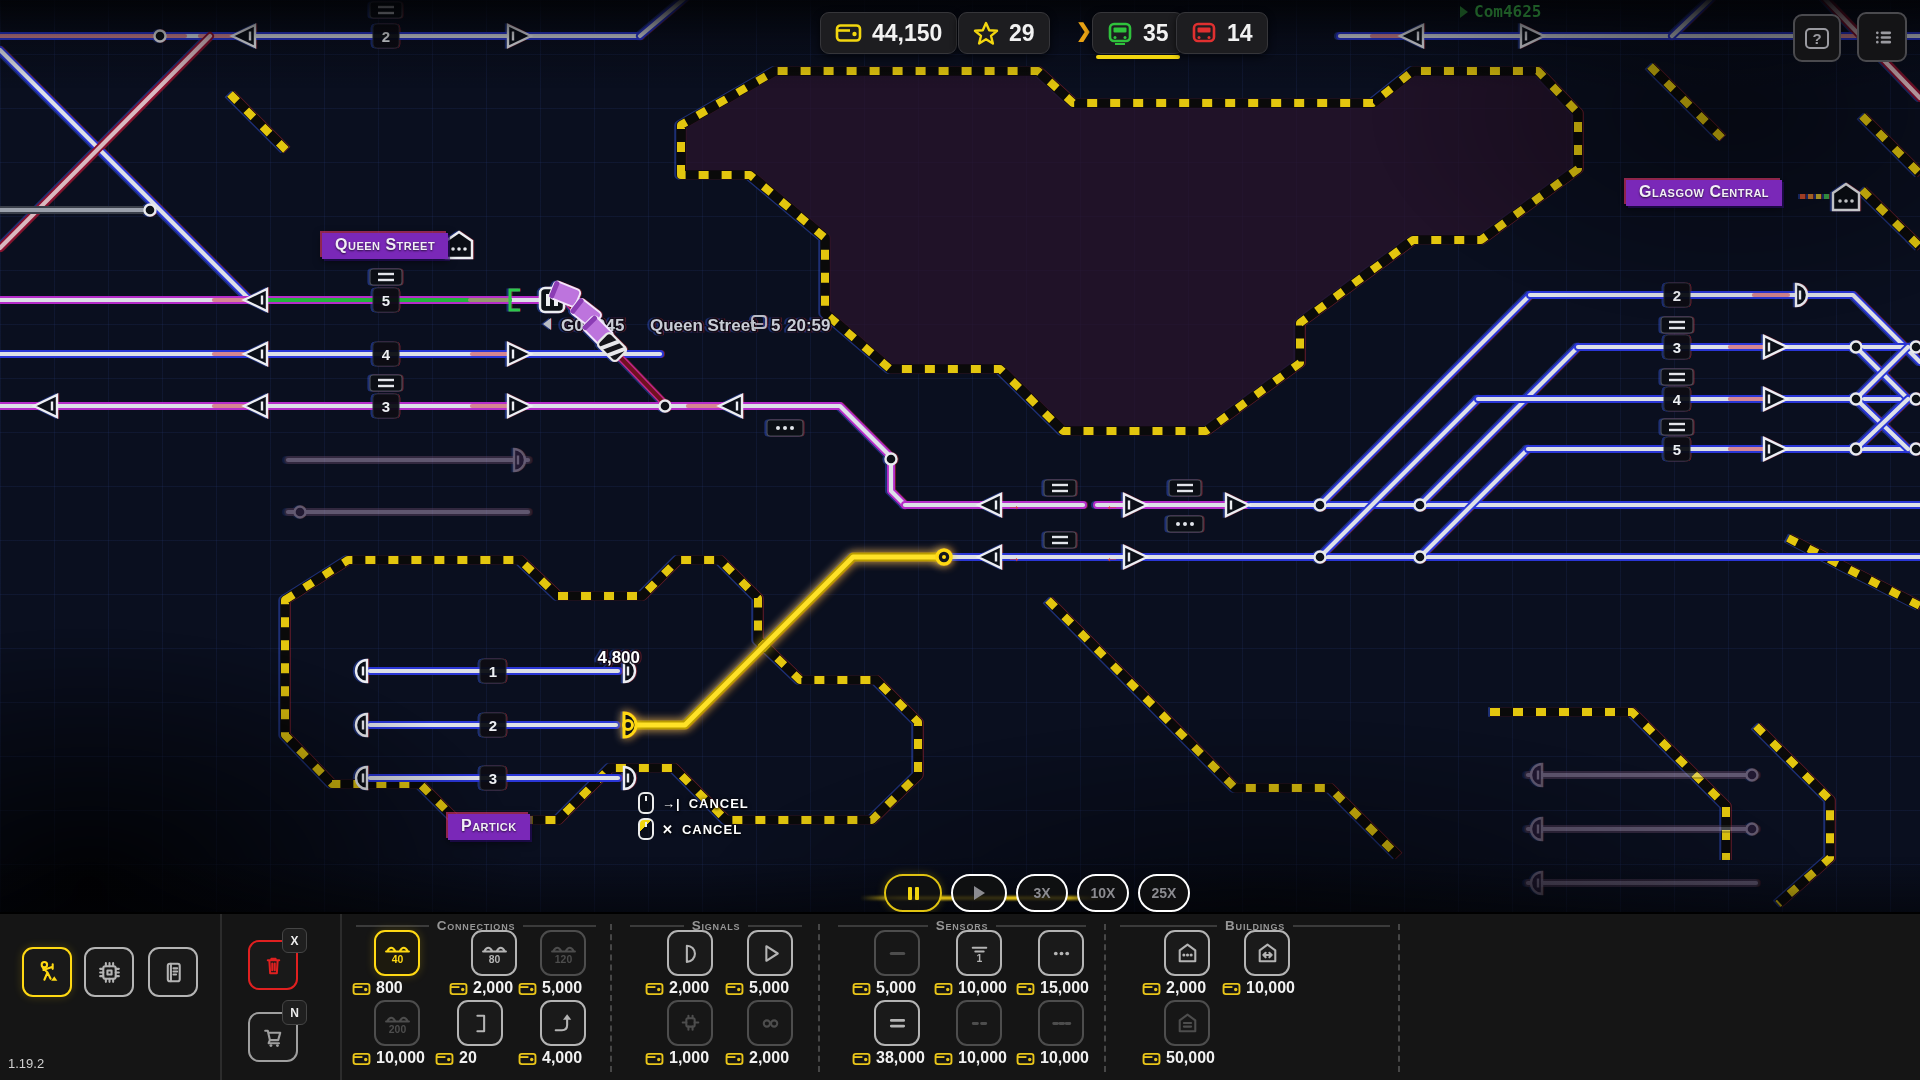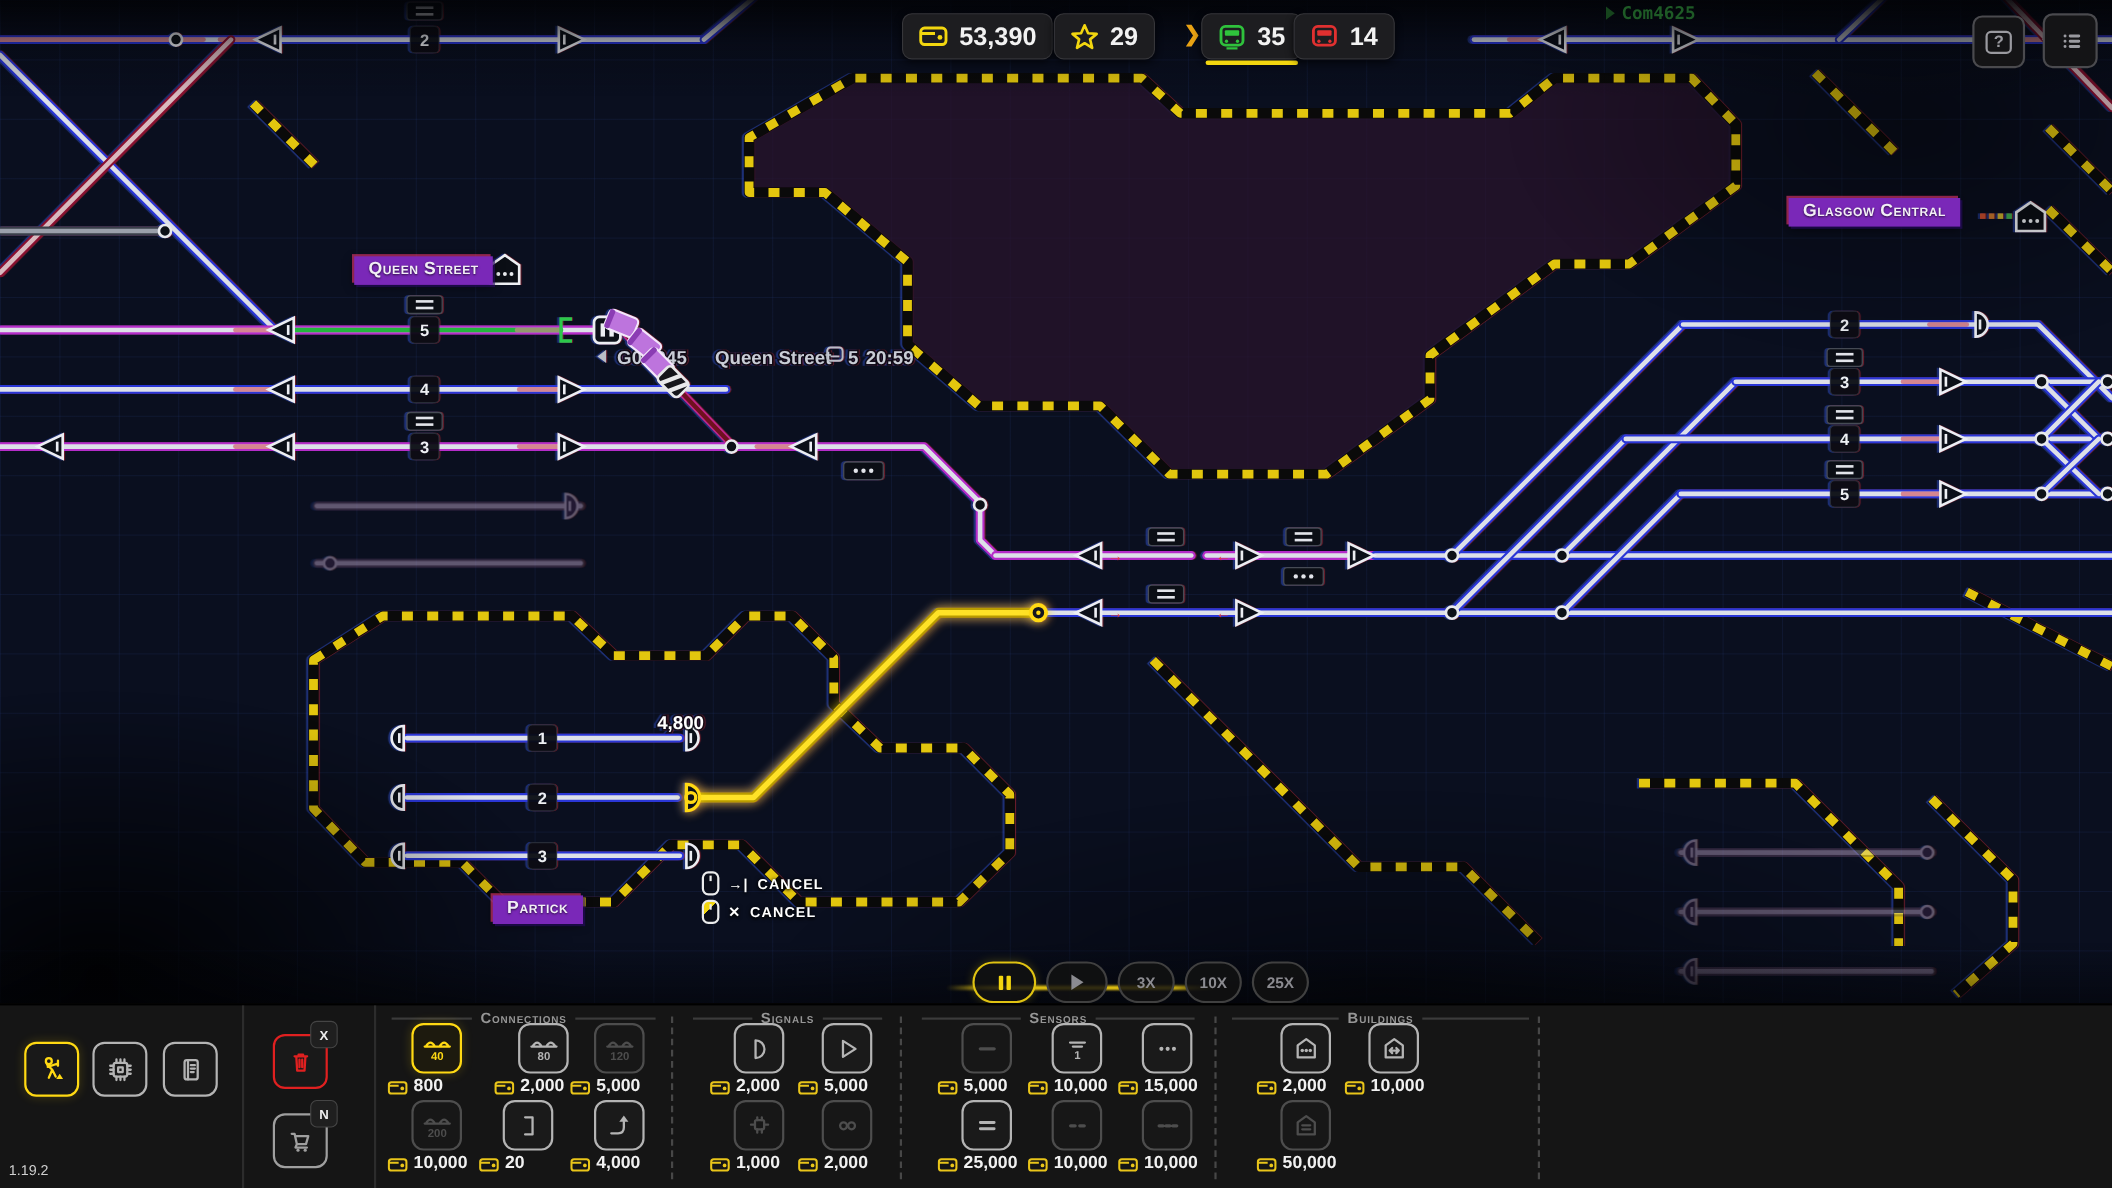--- a/index.html
+++ b/index.html
@@ -59,21 +59,21 @@
   #session .tri{width:0;height:0;border-left:8px solid #16441d;border-top:6px solid transparent;border-bottom:6px solid transparent}
   
   #clock{position:absolute;left:884px;top:810px;width:192px;height:57px;background:#1a1a1b;border-radius:10px;
     display:flex;align-items:center;box-shadow:0 2px 8px rgba(0,0,0,.6);z-index:6}
   #clockIcon{width:32px;height:32px;border:3px solid #f2d60f;border-radius:50%;margin-left:10px;
     display:flex;align-items:center;justify-content:center}
   #clockIcon i{display:block;width:13px;height:13px;background:#f2d60f;border-radius:3.5px}
   #clockTime{margin-left:13px;color:#f4f4f6;font:800 40px "Liberation Sans",sans-serif;letter-spacing:-1px}
   #clockSec{margin-left:4px;margin-top:-18px;color:#f4f4f6;font:800 19px "Liberation Sans",sans-serif}
   #speedRow{position:absolute;left:884px;top:874px;display:flex;gap:9px;z-index:6}
-  .spbtn{height:34px;min-width:34px;padding:0 7px;background:rgba(18,18,18,.85);border:2px solid #404040;border-radius:19px;
+  .spbtn{height:34px;min-width:34px;padding:0 7px;background:rgba(18,18,18,.85);border:2px solid #ffffff;border-radius:19px;
     display:flex;align-items:center;justify-content:center;color:#8b8b90;font:700 14px "Liberation Sans",sans-serif}
   .spbtn.on{border-color:#e0c312;color:#f2d60f;box-shadow:0 0 9px rgba(242,214,15,.25)}
   .pbars{display:flex;gap:3px}.pbars i{display:block;width:4px;height:13px;background:#f2d60f;border-radius:1px}
   .ptri{width:0;height:0;border-left:11px solid #8b8b90;border-top:7px solid transparent;border-bottom:7px solid transparent}
   #yglow{position:absolute;left:860px;top:896px;width:246px;height:4px;z-index:5;opacity:.9;filter:blur(1px);
     background:linear-gradient(90deg,transparent,#ffd913 18%,#ffd913 82%,transparent)}
   
   #bc{position:absolute;left:638px;top:790px;z-index:6;color:#fff;font:700 13px "Liberation Sans",sans-serif;letter-spacing:1px;
     text-shadow:0 1px 3px #000,0 0 4px rgba(0,0,0,.8)}
   #bc .row{display:flex;align-items:center;gap:8px;height:26px}
@@ -466,21 +466,21 @@
   <div class="stbadge" style="left:322px;top:233px">Queen Street</div>
   <div class="stbadge" style="left:1626px;top:180px">Glasgow Central</div>
   <div class="stbadge" style="left:448px;top:814px">Partick</div>
 
   <div class="badge" style="left:820px;top:12px">
     <svg width="27" height="22" viewBox="0 0 27 22">
         <rect x="2" y="3.5" width="23" height="15" rx="3.5" fill="none" stroke="#f2d60f" stroke-width="2.6"></rect>
         <path d="M2,8.5 H15" stroke="#f2d60f" stroke-width="2.6"></path>
         <circle cx="19.5" cy="12" r="2.2" fill="#f2d60f"></circle>
       </svg>
-    <span>53,390</span>
+    <span>44,150</span>
   </div>
   <div class="badge" style="left:958px;top:12px">
     <svg width="26" height="25" viewBox="0 0 26 25">
         <polygon points="13,2 16.2,9.2 24,9.8 18,14.8 19.9,22.5 13,18.3 6.1,22.5 8,14.8 2,9.8 9.8,9.2" fill="none" stroke="#f2d60f" stroke-width="2.4" stroke-linejoin="round"></polygon>
       </svg>
     <span>29</span>
   </div>
   <div class="chev">❯</div>
   <div class="badge" style="left:1092px;top:12px">
     <svg width="26" height="25" viewBox="0 0 26 25">
@@ -815,21 +815,21 @@
             <svg class="ticon" viewBox="0 0 26 26" style="stroke-width:2.6">
               <path d="M7,10 h12 M7,15.5 h12"></path>
             </svg>
           </div>
         <div class="price">
             <svg class="w" viewBox="0 0 20 16">
               <rect x="1.5" y="3" width="17" height="11" rx="2.5"></rect>
               <path d="M1.5,6.5 H11"></path>
               <circle cx="14.5" cy="9" r="1.8"></circle>
             </svg>
-            <span>25,000</span>
+            <span>38,000</span>
           </div>
       </div>
       <div class="titem dis" style="left:104px;top:86px">
         <div class="tbtn">
             <svg class="ticon" viewBox="0 0 26 26" style="stroke-width:2.8">
               <path d="M7,13 h4 M15,13 h4"></path>
             </svg>
           </div>
         <div class="price">
             <svg class="w" viewBox="0 0 20 16">

